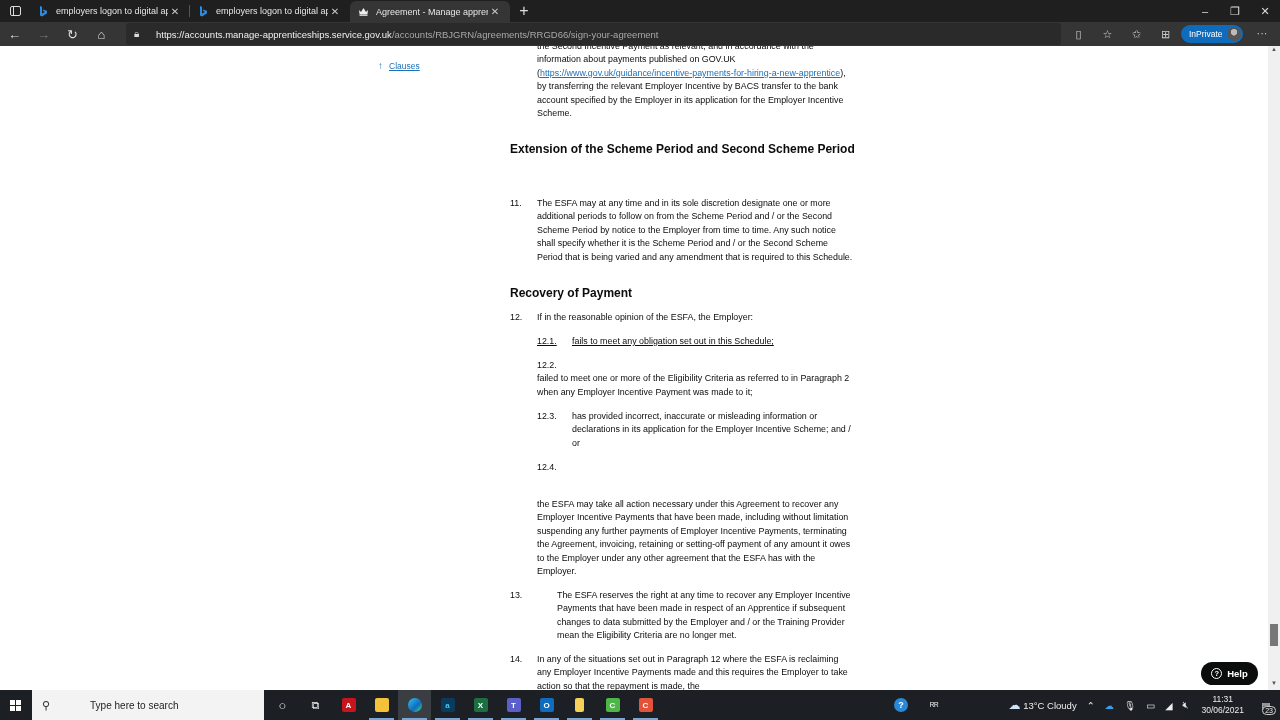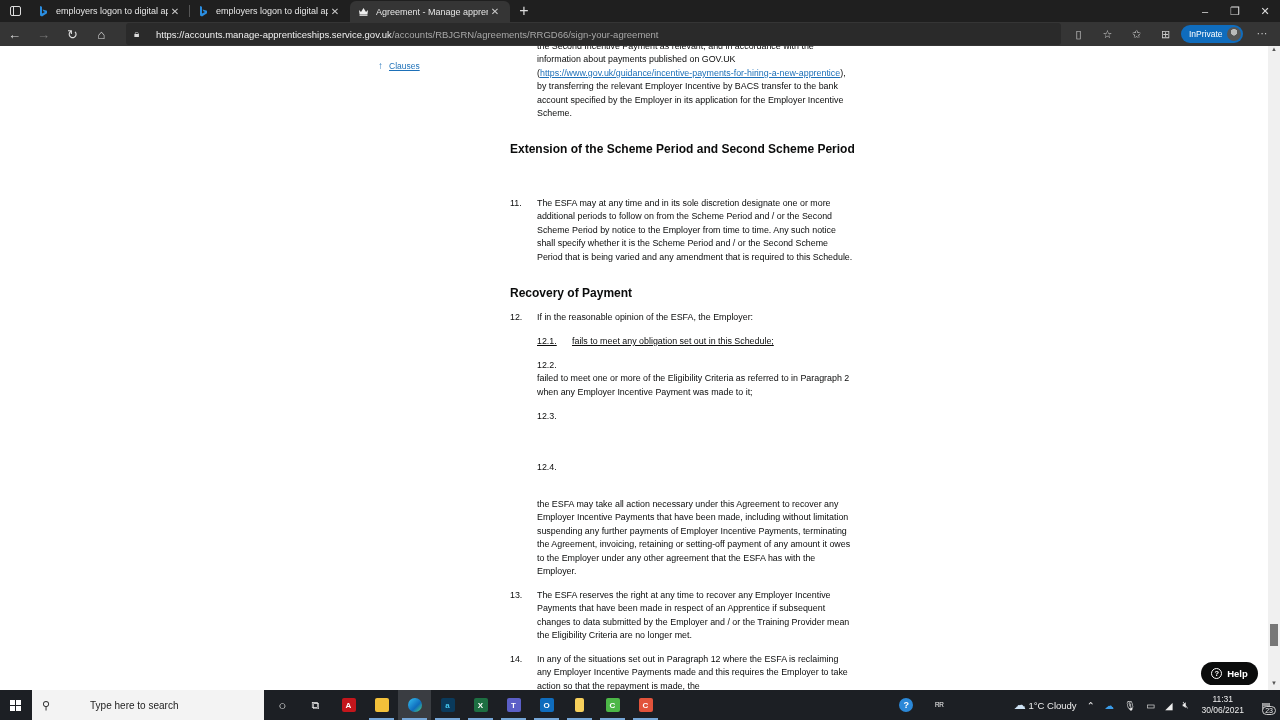--- a/index.html
+++ b/index.html
@@ -176,31 +176,32 @@
     <div class="sub" style="top:289px;text-decoration:underline;">
       <span class="num">12.1.</span>
       <span class="txt">fails to meet any obligation set out in this Schedule;</span>
     </div>
     <div class="sub" style="top:313px;flex-direction:column;">
       <span class="num">12.2.</span>
       <span class="txt">failed to meet one or more of the Eligibility Criteria as referred to in Paragraph 2 when any Employer Incentive Payment was made to it;</span>
     </div>
     <div class="sub" style="top:364px;">
       <span class="num">12.3.</span>
+      <span class="txt">has provided incorrect, inaccurate or misleading information or declarations in its application for the Employer Incentive Scheme; and / or</span>
     </div>
     <div class="sub" style="top:415px;">
       <span class="num">12.4.</span>
     </div>
 
     <div class="para" style="top:452px;">
       <span class="num"></span>
       <span class="txt">the ESFA may take all action necessary under this Agreement to recover any Employer Incentive Payments that have been made, including without limitation suspending any further payments of Employer Incentive Payments, terminating the Agreement, invoicing, retaining or setting-off payment of any amount it owes to the Employer under any other agreement that the ESFA has with the Employer.</span>
     </div>
 
-    <div class="para" style="top:543px;">
+    <div class="para" style="top:543px;gap:20px;">
       <span class="num">13.</span>
       <span class="txt">The ESFA reserves the right at any time to recover any Employer Incentive Payments that have been made in respect of an Apprentice if subsequent changes to data submitted by the Employer and / or the Training Provider mean the Eligibility Criteria are no longer met.</span>
     </div>
 
     <div class="para" style="top:607px;">
       <span class="num">14.</span>
       <span class="txt">In any of the situations set out in Paragraph 12 where the ESFA is reclaiming any Employer Incentive Payments made and this requires the Employer to take action so that the repayment is made, the</span>
     </div>
   </div>
 </div>
@@ -262,21 +263,21 @@
   <div class="tb-icon running">
       <span class="app" style="background:#4cb747;">C</span>
     </div>
   <div class="tb-icon running">
       <span class="app" style="background:#e2533b;">C</span>
     </div>
 
   <div class="tray">
     <span class="t" style="margin-right:12px;"><span style="display:inline-block;width:14px;height:14px;border-radius:50%;background:#2b88d8;color:#fff;text-align:center;line-height:14px;font-size:9px;font-weight:bold;">?</span></span>
     <span class="t" style="margin-right:60px;">ᴿᴿ</span>
-    <span class="t"><span style="color:#cfe3f5;font-size:12px;">☁</span> <span>1°C  Cloudy</span></span>
+    <span class="t"><span style="color:#cfe3f5;font-size:12px;">☁</span> <span>13°C  Cloudy</span></span>
     <span class="t">⌃</span>
     <span class="t" style="color:#3a9be8;">☁</span>
     <span class="t">🎙︎</span>
     <span class="t">▭</span>
     <span class="t">◢</span>
     <span class="t">🔇︎</span>
     <div class="clock">
       <div>11:31</div>
       <div>30/06/2021</div>
     </div>

